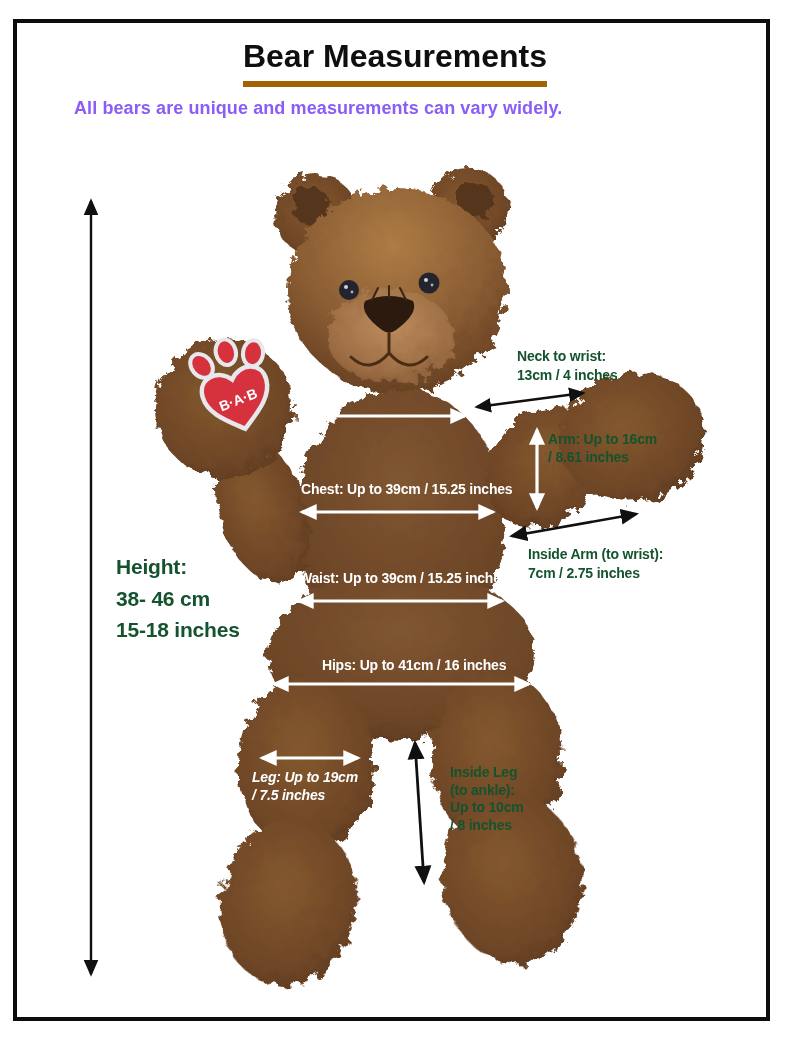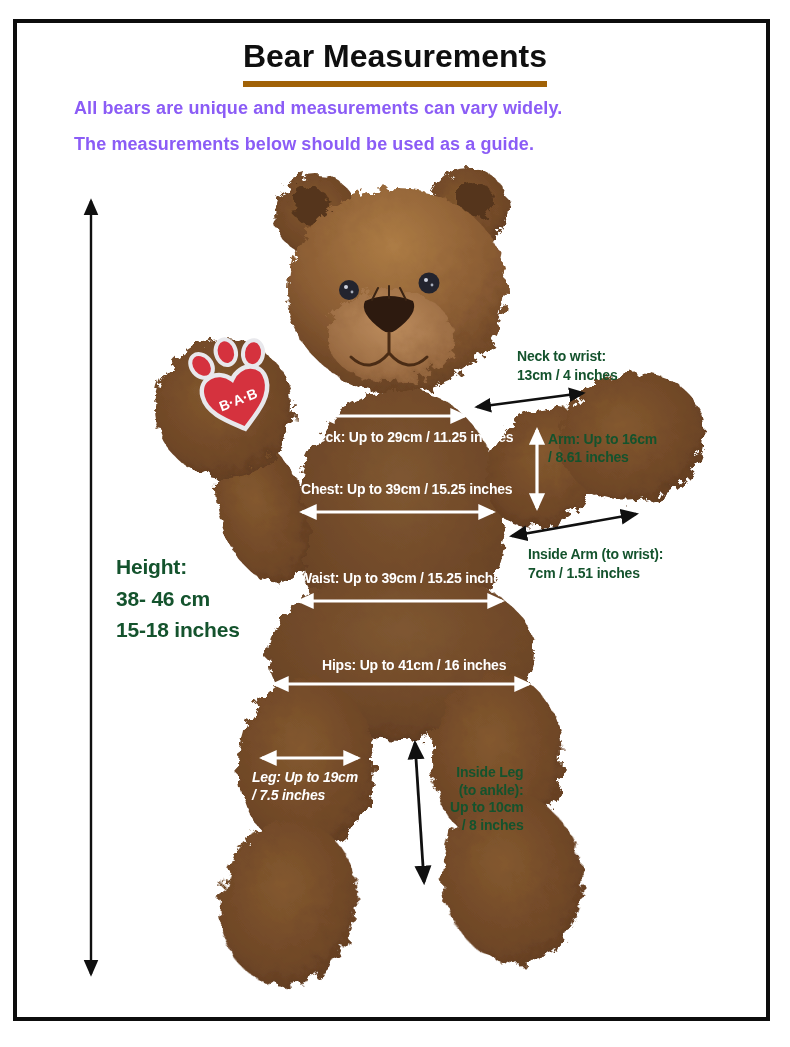--- a/index.html
+++ b/index.html
@@ -16,31 +16,30 @@
   .lbl.white{color:#ffffff;}
   #lbl-height{left:116px;top:551px;font-size:21px;line-height:1.5;}
   #lbl-neck-to-wrist{left:517px;top:347px;line-height:1.35;}
   #lbl-neck{left:308px;top:429px;}
   #lbl-arm{left:548px;top:431px;line-height:1.25;}
   #lbl-chest{left:301px;top:481px;text-align:center;}
   #lbl-inside-arm{left:528px;top:545px;line-height:1.35;}
   #lbl-waist{left:299px;top:570px;}
   #lbl-hips{left:322px;top:657px;}
   #lbl-leg{left:252px;top:768px;line-height:1.3;font-style:italic;}
-  #lbl-inside-leg{left:450px;top:764px;line-height:1.25;text-align:right;}
+  #lbl-inside-leg{left:450px;top:764px;line-height:1.25;}
 </style>
 </head>
 <body>
 
 <div class="page">
   <div class="frame"></div>
 
   <div class="title"><span>Bear Measurements</span></div>
   <div class="intro" id="intro1">All bears are unique and measurements can vary widely.</div>
-  <div class="intro" id="intro2">The measurements below should be used as a guide.</div>
 
   <svg class="bearsvg" viewBox="0 0 790 1047">
     <defs>
       <radialGradient id="gHead" cx="48%" cy="28%" r="80%">
         <stop offset="0%" stop-color="#ad7c45"></stop>
         <stop offset="55%" stop-color="#8a5c33"></stop>
         <stop offset="100%" stop-color="#5e3a1f"></stop>
       </radialGradient>
       <radialGradient id="gBody" cx="50%" cy="35%" r="80%">
         <stop offset="0%" stop-color="#7f5731"></stop>
@@ -133,32 +132,31 @@
     <div>Height:</div>
     <div>38- 46 cm</div>
     <div>15-18 inches</div>
   </div>
 
   <div class="lbl" id="lbl-neck-to-wrist">
     <div>Neck to wrist:</div>
     <div>13cm / 4 inches</div>
   </div>
 
-  <div class="lbl white" id="lbl-neck">Neck: Up to 29cm / 11.25 inches</div>
 
   <div class="lbl" id="lbl-arm">
     <div>Arm: Up to 16cm</div>
     <div>/ 8.61 inches</div>
   </div>
 
   <div class="lbl white" id="lbl-chest">Chest: Up to 39cm / 15.25 inches</div>
 
   <div class="lbl" id="lbl-inside-arm">
     <div>Inside Arm (to wrist):</div>
-    <div>7cm / 1.51 inches</div>
+    <div>7cm / 2.75 inches</div>
   </div>
 
   <div class="lbl white" id="lbl-waist">Waist: Up to 39cm / 15.25 inches</div>
 
   <div class="lbl white" id="lbl-hips">Hips: Up to 41cm / 16 inches</div>
 
   <div class="lbl white" id="lbl-leg">
     <div>Leg: Up to 19cm</div>
     <div>/ 7.5 inches</div>
   </div>

